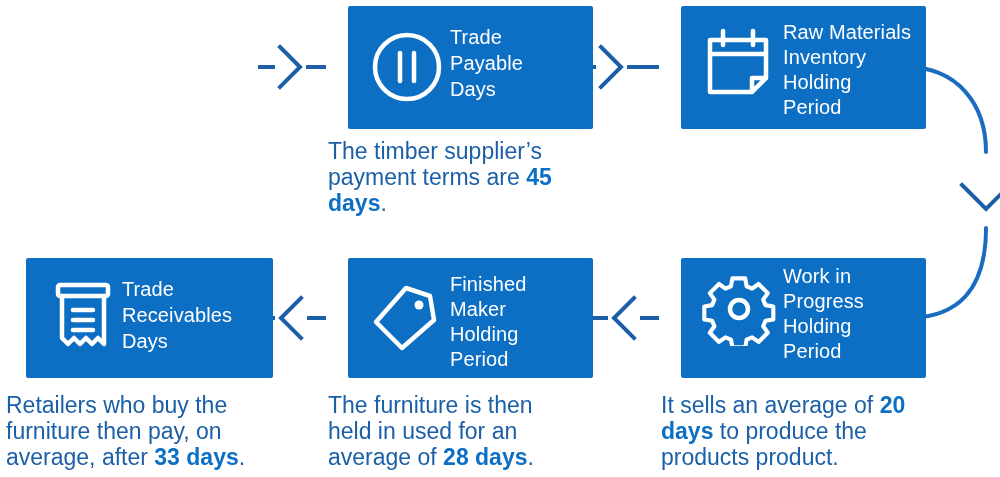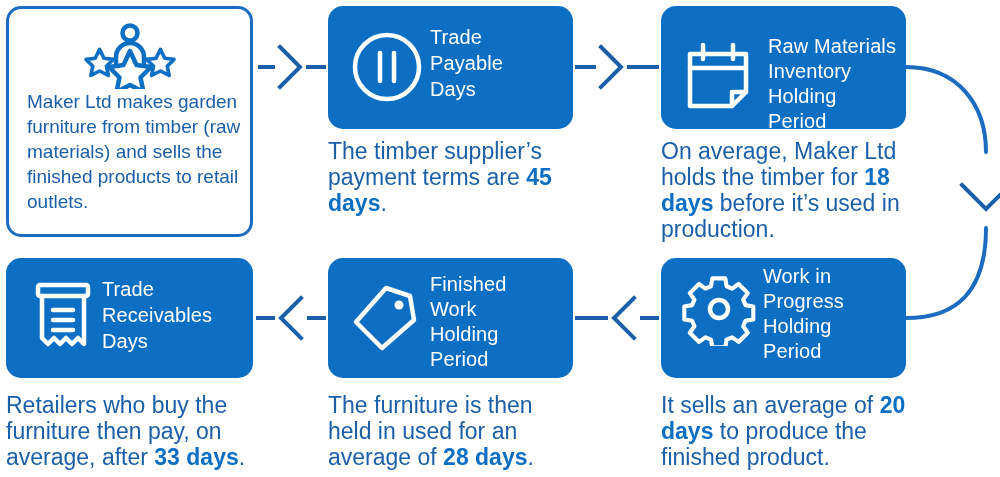--- a/index.html
+++ b/index.html
@@ -27,21 +27,22 @@
     position: absolute;
     left: 0; top: 0;
     width: 1000px; height: 477px;
     pointer-events: none;
   }
 
   
   .card {
     position: absolute;
     box-sizing: border-box;
-    border-radius: 15px;
+    border-radius: 2px;
+    margin-left: 20px;
   }
   .card.filled {
     background: #0c6fc4;
   }
   .card.outlined {
     background: #ffffff;
     border: 3px solid #1b6cc0;
   }
 
   .card-inner {
@@ -141,59 +142,38 @@
       <line x1="608" y1="318" x2="575" y2="318" stroke="#1b5fa8" stroke-width="4"></line>
     </g>
 
     <g>
       <line x1="326" y1="318" x2="307" y2="318" stroke="#1b5fa8" stroke-width="4"></line>
       <polyline points="301,298 281,318 301,338" stroke="#1b5fa8" stroke-width="4" fill="none" stroke-linecap="square" stroke-linejoin="miter"></polyline>
       <line x1="275" y1="318" x2="256" y2="318" stroke="#1b5fa8" stroke-width="4"></line>
     </g>
   </svg>
 
-  <div class="card outlined" id="card-intro">
-    <div class="card-inner" style="padding:14px 8px 8px 8px;">
-      <span class="icon-wrap">
-        <svg width="104" height="66" viewBox="0 0 104 66">
-          <g stroke="#0c6fc4" stroke-width="4.5" fill="none" stroke-linejoin="round" stroke-linecap="round">
-
-            <circle cx="52" cy="10" r="7.5"></circle>
-
-            <path d="M 38 40 v -6 a 14 14 0 0 1 28 0 v 6"></path>
-
-            <path d="M 52 28 L 58.5 42 L 73 44 L 62.5 54.5 L 65.5 69 L 52 62 L 38.5 69 L 41.5 54.5 L 31 44 L 45.5 42 Z"></path>
-
-            <path d="M 22 27 L 27.5 38 L 39 39.5 L 30.5 48 L 33 59.5 L 22 54 L 11 59.5 L 13.5 48 L 5 39.5 L 16.5 38 Z" transform="scale(0.8) translate(5,6)"></path>
-
-            <path d="M 82 27 L 87.5 38 L 99 39.5 L 90.5 48 L 93 59.5 L 82 54 L 71 59.5 L 73.5 48 L 65 39.5 L 76.5 38 Z" transform="scale(0.8) translate(21,6)"></path>
-          </g>
-        </svg>
-      </span>
-      <div class="intro-text">Maker Ltd makes garden furniture from timber (raw materials) and sells the finished products to retail outlets.</div>
-    </div>
-  </div>
 
   <div class="card filled" id="card-payable">
     <div class="card-inner" style="padding:18px 10px 10px 16px;">
       <span class="icon-wrap" style="width:86px;padding-top:6px;">
         <svg width="74" height="74" viewBox="0 0 74 74">
           <circle cx="37" cy="37" r="32" stroke="#ffffff" stroke-width="4.5" fill="none"></circle>
           <line x1="30" y1="23" x2="30" y2="51" stroke="#ffffff" stroke-width="4.5" stroke-linecap="round"></line>
           <line x1="44" y1="23" x2="44" y2="51" stroke="#ffffff" stroke-width="4.5" stroke-linecap="round"></line>
         </svg>
       </span>
       <div class="card-title">Trade
 Payable
 Days</div>
     </div>
   </div>
 
   <div class="card filled" id="card-rawmat">
-    <div class="card-inner" style="padding:28px 10px 10px 14px;justify-content:space-between;">
+    <div class="card-inner" style="padding:14px 10px 10px 14px;">
       <span class="icon-wrap" style="width:88px;padding-top:6px;">
         <svg width="72" height="76" viewBox="0 0 72 76">
           <g stroke="#ffffff" stroke-width="4.5" fill="none" stroke-linejoin="round" stroke-linecap="round">
 
             <line x1="20" y1="5" x2="20" y2="19"></line>
             <line x1="50" y1="5" x2="50" y2="19"></line>
 
             <path d="M 7 14 h 56 v 38 l -14 14 h -42 Z"></path>
 
             <path d="M 63 52 h -14 v 14"></path>
@@ -235,21 +215,21 @@
     <div class="card-inner" style="padding:14px 10px 10px 14px;">
       <span class="icon-wrap" style="width:88px;padding-top:10px;">
         <svg width="76" height="72" viewBox="0 0 76 72">
           <g stroke="#ffffff" stroke-width="4.5" fill="none" stroke-linejoin="round" stroke-linecap="round">
             <path d="M 38 6 L 62 14 L 66 38 L 34 66 L 8 40 Z"></path>
           </g>
           <circle cx="51" cy="23" r="4.5" fill="#ffffff"></circle>
         </svg>
       </span>
       <div class="card-title" style="line-height:25px;">Finished
-Work
+Maker
 Holding
 Period</div>
     </div>
   </div>
 
   <div class="card filled" id="card-wip">
     <div class="card-inner" style="padding:6px 10px 10px 14px;">
       <span class="icon-wrap" style="width:88px;padding-top:8px;">
         <svg width="74" height="74" viewBox="0 0 74 74">
           <g stroke="#ffffff" stroke-width="4.5" fill="none" stroke-linejoin="round" stroke-linecap="round">
@@ -265,29 +245,26 @@
 Progress
 Holding
 Period</div>
     </div>
   </div>
 
   <div class="caption" id="cap-payable">
     <span>The timber supplier’s payment terms are </span><b>45 days</b><span>.</span>
   </div>
 
-  <div class="caption" id="cap-rawmat">
-    <span>On average, Maker Ltd holds the timber for </span><b>18 days</b><span> before it’s used in production.</span>
-  </div>
 
   <div class="caption" id="cap-receivable">
     <span>Retailers who buy the furniture then pay, on average, after </span><b>33 days</b><span>.</span>
   </div>
 
   <div class="caption" id="cap-finished">
     <span>The furniture is then held in used for an average of </span><b>28 days</b><span>.</span>
   </div>
 
   <div class="caption" id="cap-wip">
-    <span>It sells an average of </span><b>20 days</b><span> to produce the finished product.</span>
+    <span>It sells an average of </span><b>20 days</b><span> to produce the products product.</span>
   </div>
 
 </div>
 
 </body></html>

